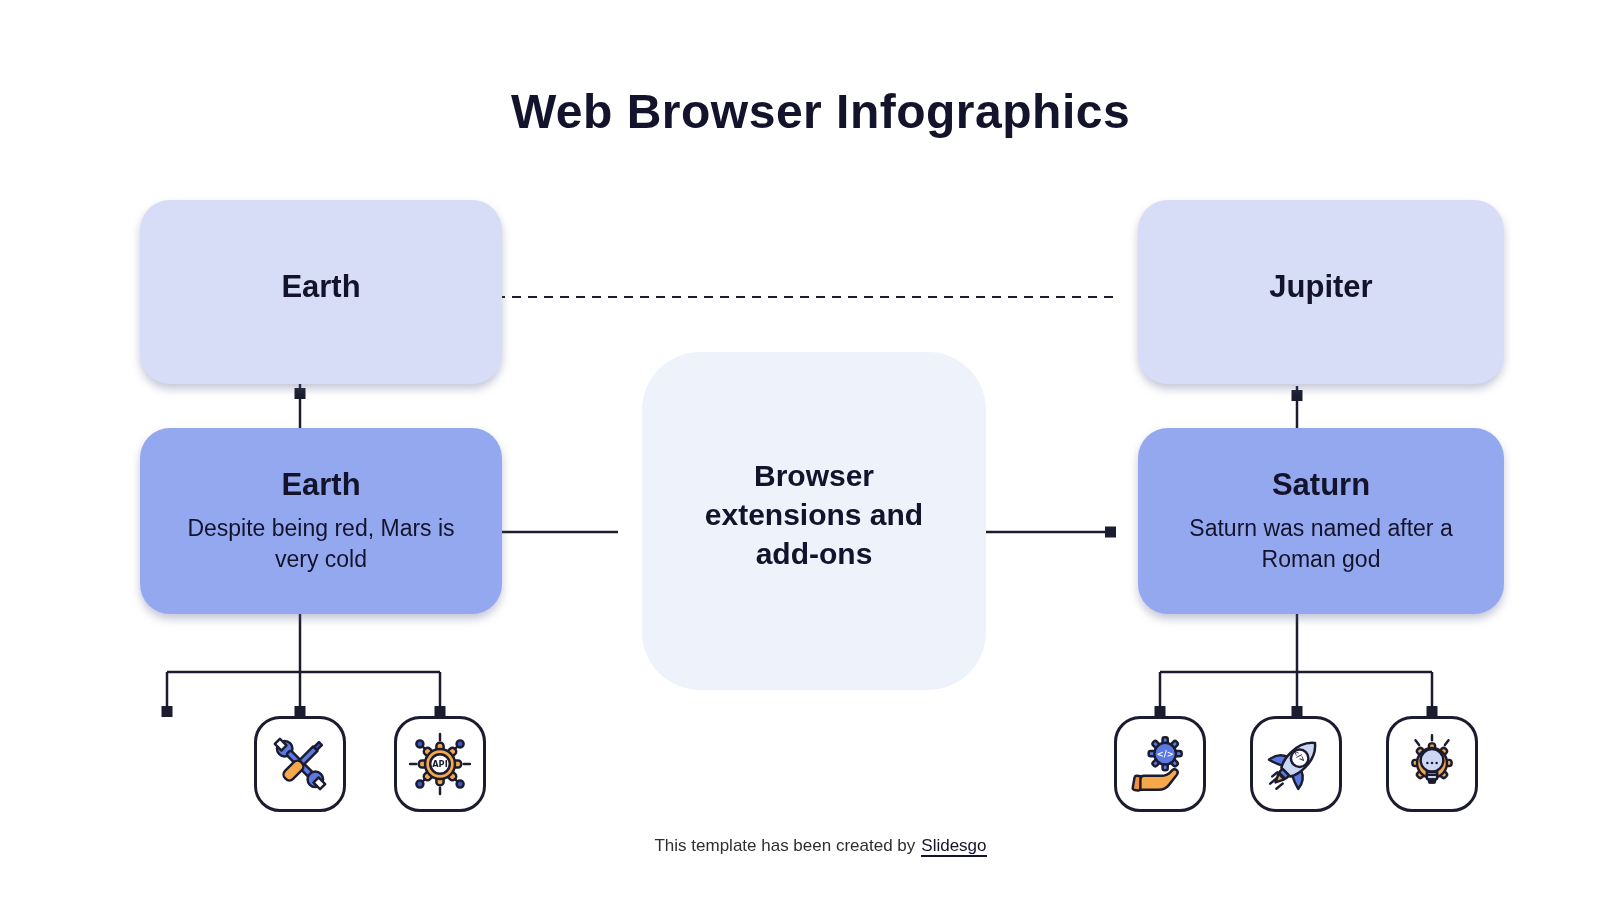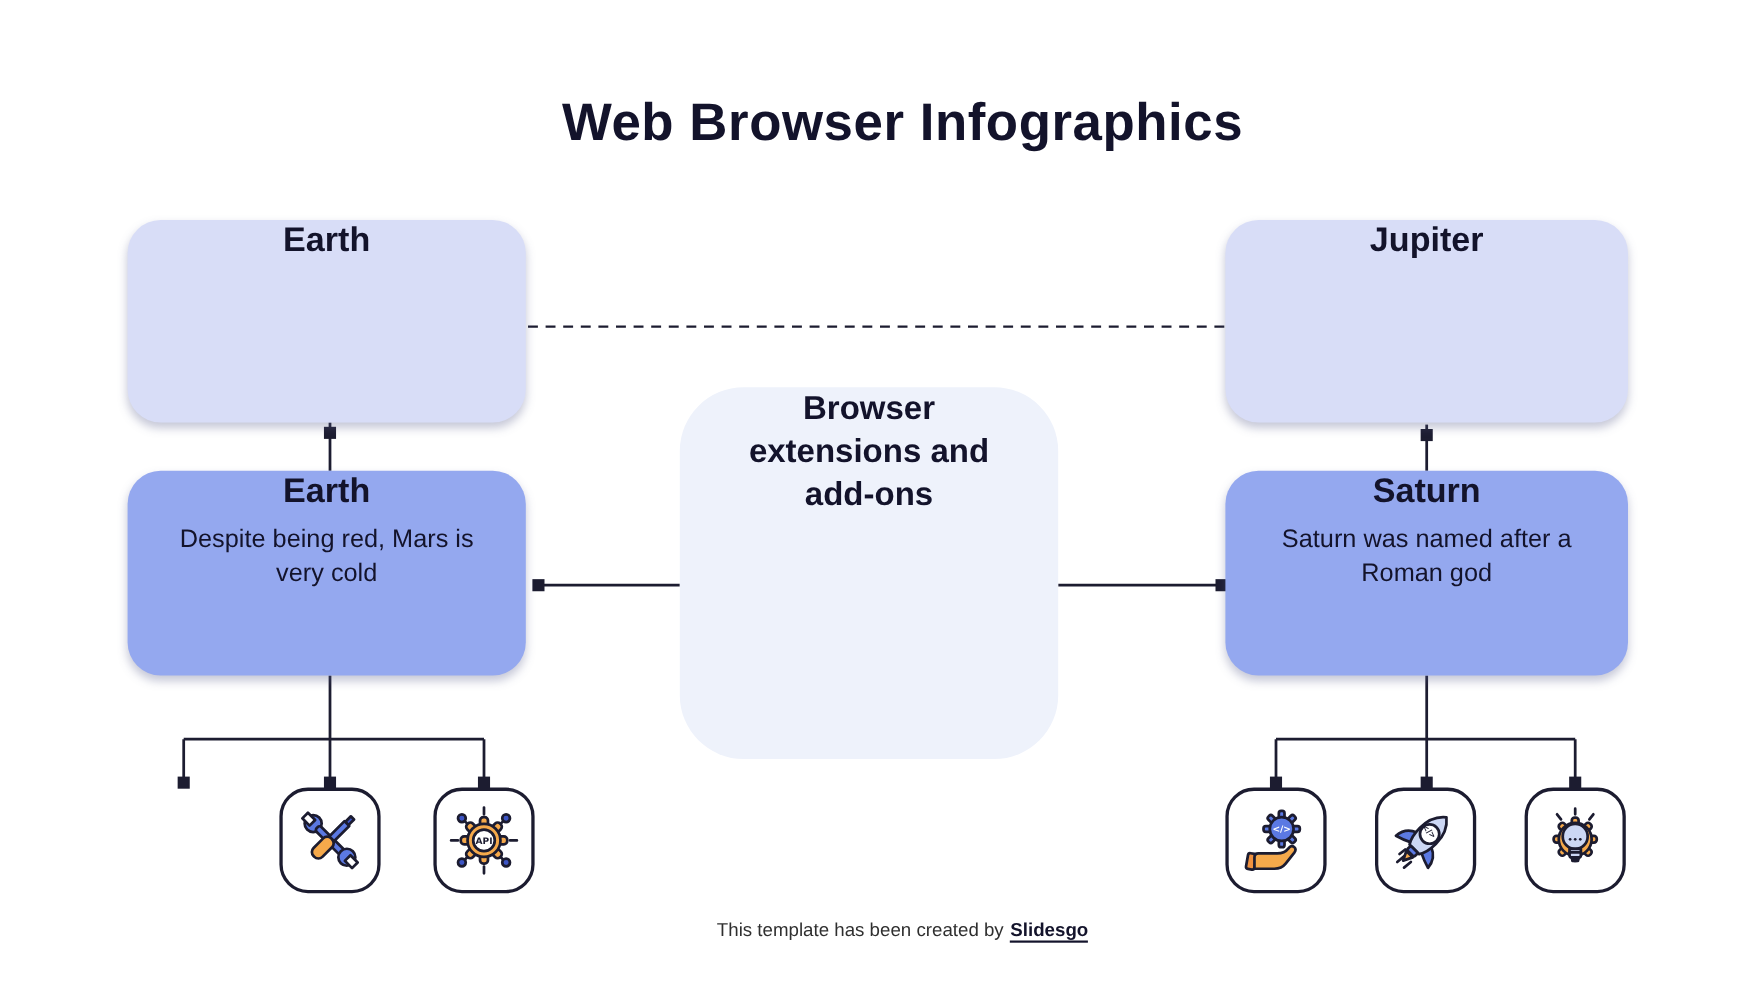--- a/index.html
+++ b/index.html
@@ -9,22 +9,22 @@
   .title{position:absolute;top:84px;left:0;width:100%;margin:0;text-align:center;
          font-size:48px;font-weight:bold;letter-spacing:.5px;color:var(--text_dark);}
 
   
   .connectors{position:absolute;left:0;top:0;pointer-events:none;}
   .cstroke{stroke:var(--line);stroke-width:2.5;fill:none;}
   .cdash{stroke:var(--line);stroke-width:2;fill:none;stroke-dasharray:9 7;}
   .cfill{fill:var(--line);}
 
   
-  .node{position:absolute;display:flex;flex-direction:column;align-items:center;justify-content:flex-start;
-        text-align:center;border-radius:30px;color:var(--text_dark);}
+  .node{position:absolute;display:flex;flex-direction:column;align-items:center;justify-content:center;
+        text-align:center;border-radius:30px;color:var(--text_dark);margin-left:24px;}
   .node .nt{font-size:31px;font-weight:bold;margin:0 0 10px;}
   .node .nb{font-size:23px;line-height:1.34;margin:0;max-width:272px;}
   .shadow{box-shadow:0 5px 9px rgba(90,95,140,.35);}
   #node-earth  {left:116px; top:200px; width:362px; height:184px; background:var(--node_light);}
   #node-jupiter{left:1114px;top:200px; width:366px; height:184px; background:var(--node_light);}
   #node-mars   {left:116px; top:428px; width:362px; height:186px; background:var(--node_dark);}
   #node-saturn {left:1114px;top:428px; width:366px; height:186px; background:var(--node_dark);}
   #node-center {left:618px; top:352px; width:344px; height:338px; background:var(--node_center);border-radius:58px;}
   #node-center .nt{font-size:30px;line-height:1.3;max-width:250px;margin-bottom:14px;}
   #node-center .nb{font-size:22.5px;max-width:295px;}
@@ -41,21 +41,21 @@
   .ns{stroke:none !important;}
   .f-or{fill:var(--orange);} .f-or2{fill:var(--orange_deep);}
   .f-bl{fill:var(--blue);}   .f-bl2{fill:var(--blue_dark);}
   .f-lav{fill:var(--lavender);} .f-w{fill:#fff;} .f-ln{fill:var(--line);} .f-none{fill:none;}
   .svgt{font-family:"DejaVu Sans","Liberation Sans",sans-serif;font-weight:bold;
         text-anchor:middle;fill:var(--line);stroke:none !important;}
   .t9{font-size:9px;} .t8{font-size:8px;} .t7{font-size:7px;} .tw{fill:#fff;}
 
   .footer{position:absolute;top:836px;left:0;width:100%;text-align:center;
           font-size:17px;color:var(--footer_text);}
-  .footer a{color:var(--text_dark);font-weight:bold;text-decoration:none;
+  .footer a{color:var(--text_dark);font-weight:normal;text-decoration:none;
             border-bottom:2px solid var(--text_dark);margin-left:6px;cursor:pointer;}
 </style>
 </head>
 <body>
 
 <div class="stage">
 
   <h1 class="title">Web Browser Infographics</h1>
 
   <svg class="connectors" width="1600" height="900" viewBox="0 0 1600 900">

